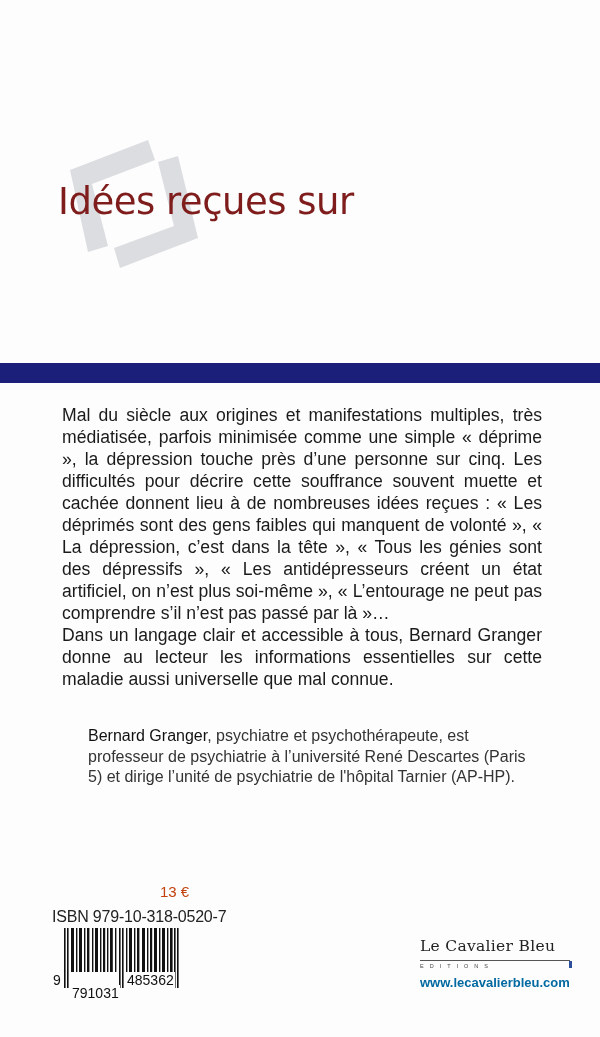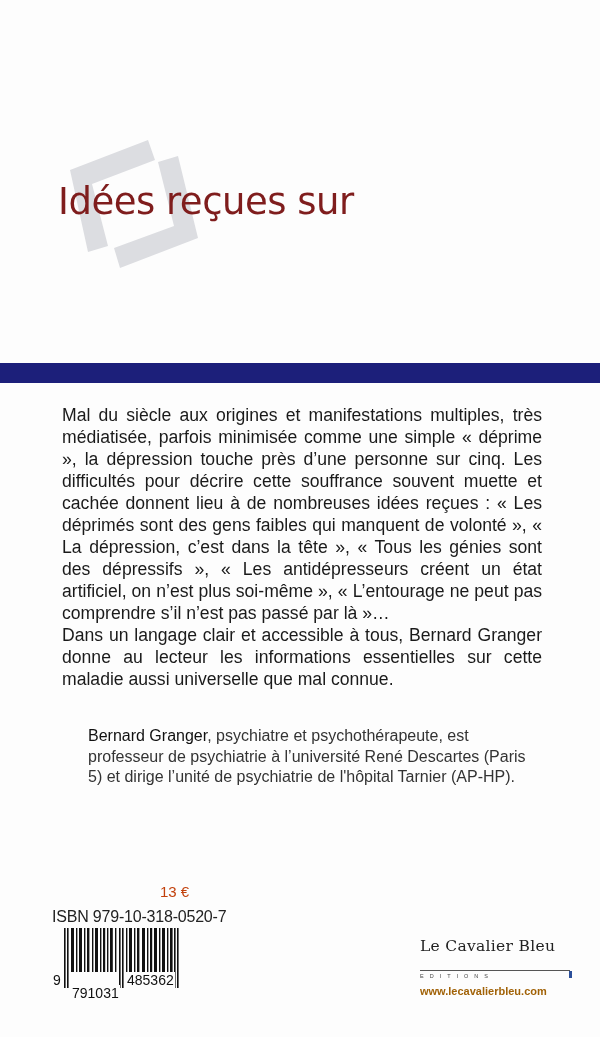--- a/index.html
+++ b/index.html
@@ -17,24 +17,24 @@
       color:#333; margin:0; }
     .author b { font-weight:normal; color:#111; }
     .price { position:absolute; left:160px; top:883px; font-size:15px; color:#c2410c; }
     .isbn { position:absolute; left:52px; top:908px; font-size:16px; color:#222; letter-spacing:-0.2px; }
     .barcode { position:absolute; left:52px; top:928px; width:150px; height:62px; }
     .barcode svg { display:block; }
     .bc-digits { position:absolute; left:52px; top:970px; width:150px; font-size:14px; color:#111; }
     .bc-digits span { position:absolute; background:#fdfdfd; padding:0 1px; }
     .publisher { position:absolute; left:420px; top:937px; width:150px; }
     .pub-name { font-family:"DejaVu Serif", serif; font-size:15.5px; color:#222; letter-spacing:0.3px;
-      border-bottom:1px solid #555; padding-bottom:15px; display:block; }
+      border-bottom:1px solid #555; padding-bottom:5px; display:block; }
     .pub-editions { font-size:5.5px; letter-spacing:6px; color:#444; margin-top:2px; display:block; position:relative; }
     .pub-editions::after { content:""; position:absolute; right:-2px; top:-2px; width:3px; height:7px; background:#2b4f9a; }
-    .pub-url { font-size:11px; font-weight:bold; color:#a16207; margin-top:6px; display:block; }
+    .pub-url { font-size:13px; font-weight:bold; color:#0369a1; margin-top:6px; display:block; }
   </style>
 </head>
 <body>
 
 <svg class="logo-mark" viewBox="0 0 150 150">
   <g fill="#dcdde1">
     <polygon points="12,42 90,12 97,32 34,56 50,118 30,124"></polygon>
     <polygon points="100,34 120,28 140,110 62,140 56,120 116,98"></polygon>
   </g>
 </svg>

